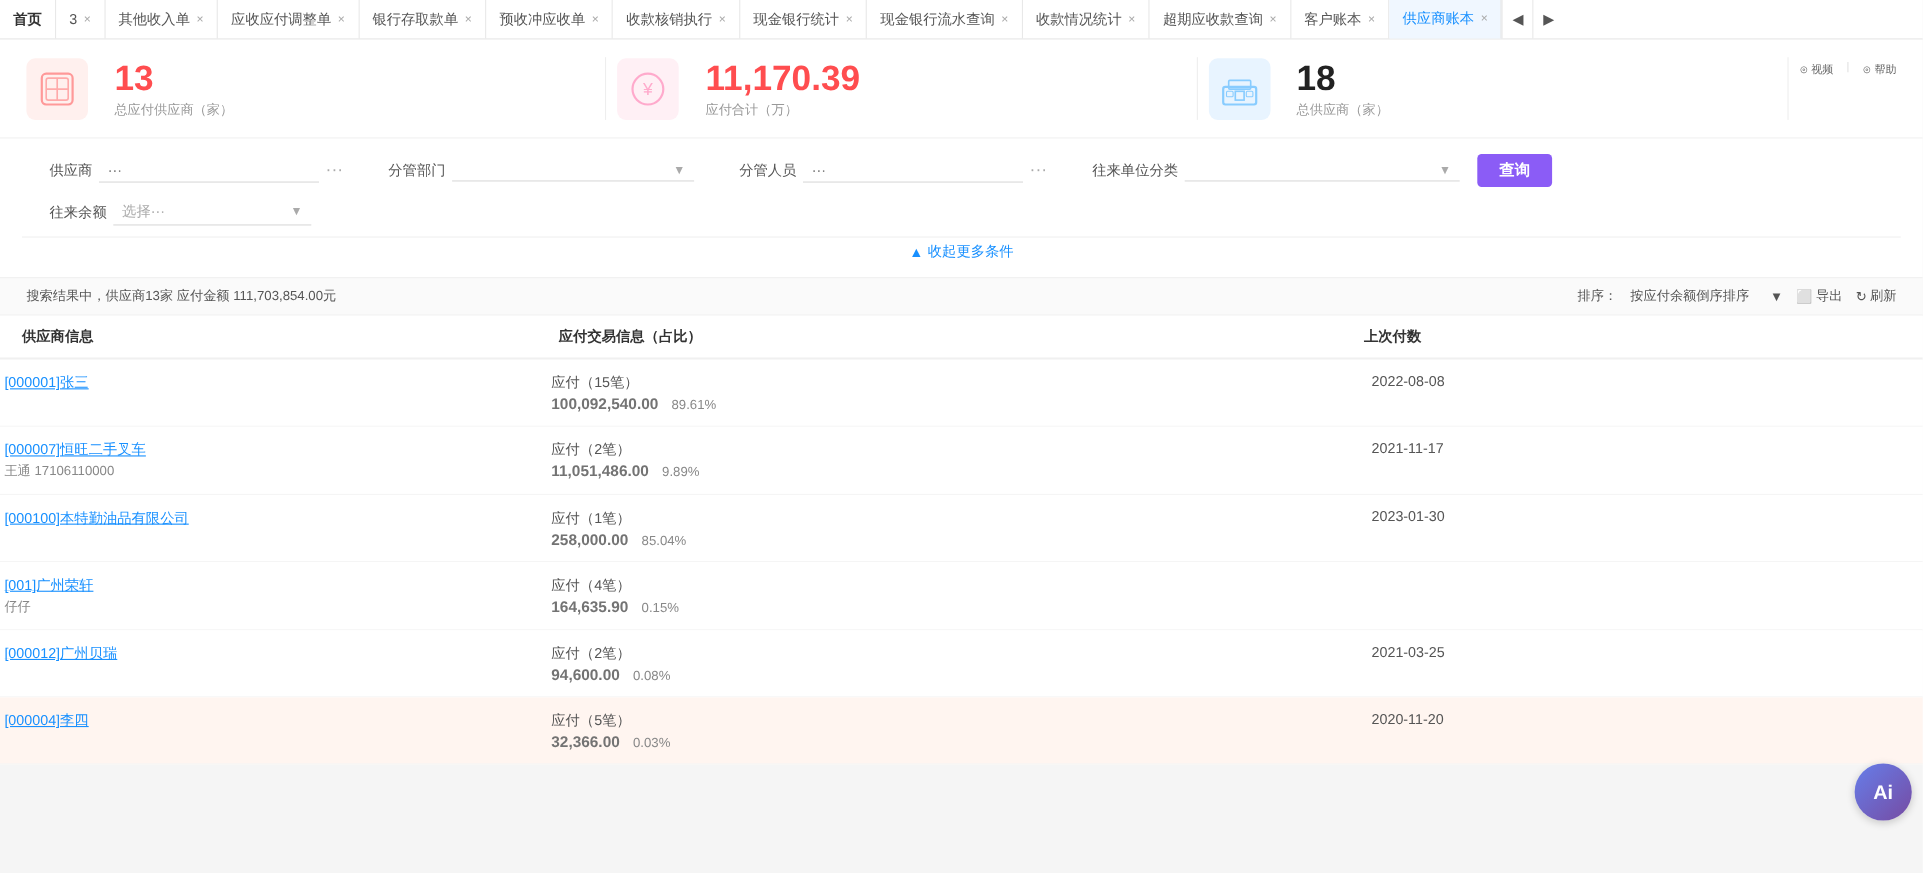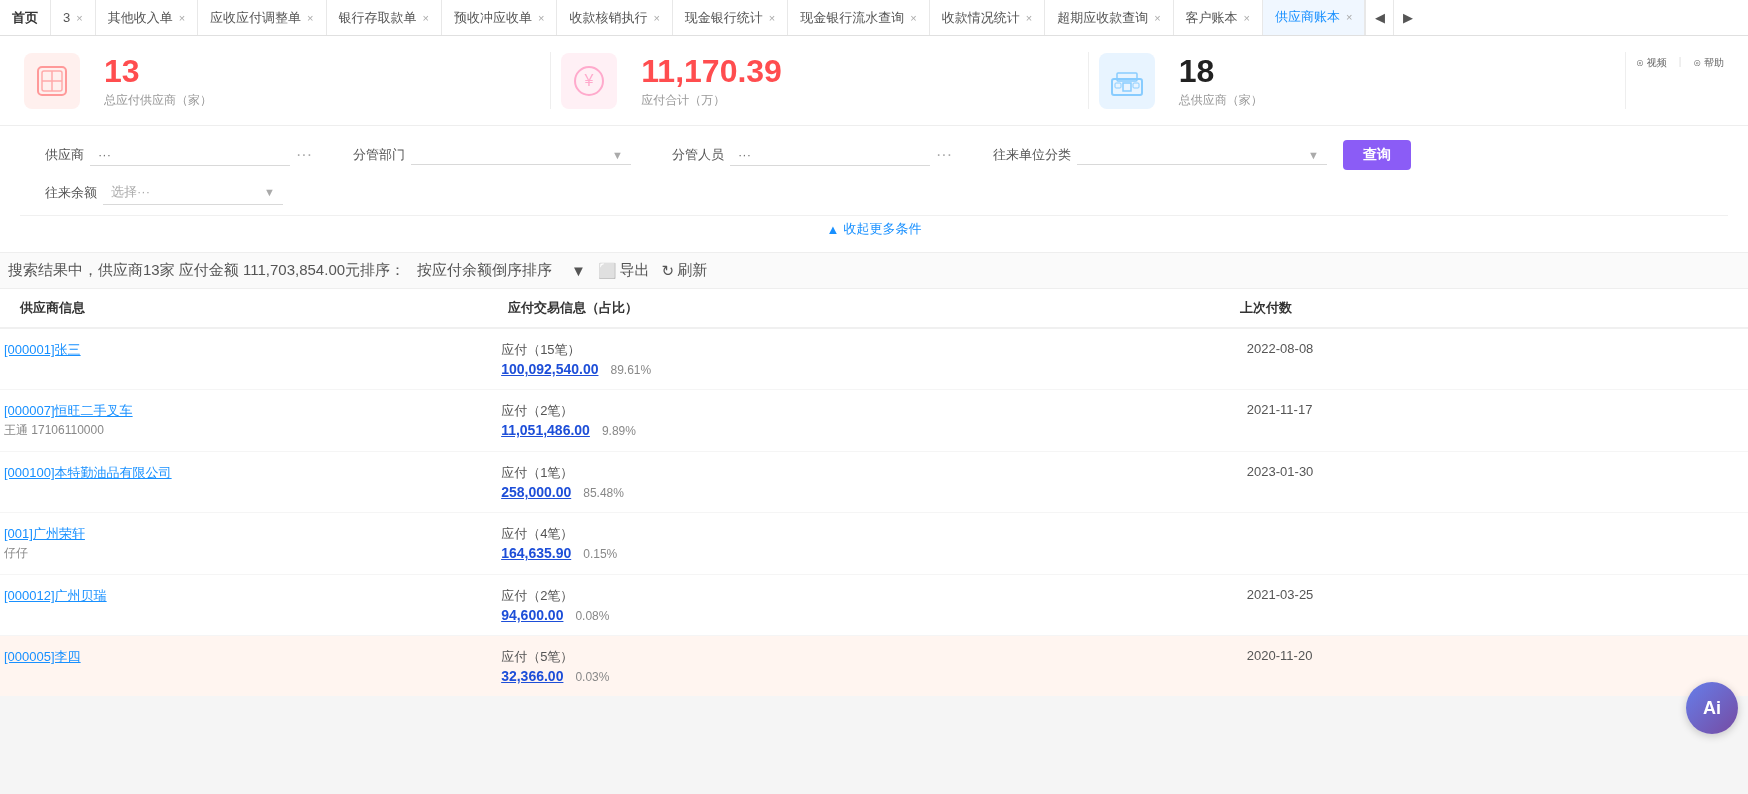--- a/index.html
+++ b/index.html
@@ -73,22 +73,22 @@
       flex-shrink: 0;
     }
     .collapse-btn {
       display: flex; align-items: center; gap: 4px; color: #1890ff; cursor: pointer;
       font-size: 13px; padding: 4px 12px; border-top: 1px solid #f0f0f0; justify-content: center;
       margin-top: 4px;
     }
 
     
     .result-bar {
-      display: flex; align-items: center; justify-content: flex-start;
-      padding: 8px 8px; background: #fafafa; border-bottom: 1px solid #eee; font-size: 15px;
+      display: flex; align-items: center; justify-content: space-between;
+      padding: 8px 24px; background: #fafafa; border-bottom: 1px solid #eee; font-size: 12px;
     }
     .result-info { color: #555; }
     .result-actions { display: flex; align-items: center; gap: 12px; color: #555; }
     .sort-link { color: #555; cursor: pointer; display: flex; align-items: center; gap: 19px; }
     .action-btn { display: flex; align-items: center; gap: 3px; cursor: pointer; color: #555; }
 
     
     .data-table { background: #fff; width: 100%; }
     .table-header {
       display: grid; grid-template-columns: 2fr 3fr 2fr;
@@ -97,31 +97,31 @@
     }
     .table-row {
       display: grid; grid-template-columns: 2fr 3fr 2fr;
       padding: 12px 4px; border-bottom: 1px solid #f5f5f5;
       background: #fff; align-items: start;
     }
     .table-row.highlighted { background: #fff5f0; }
     .supplier-link { color: #1890ff; text-decoration: underline; cursor: pointer; font-size: 13px; }
     .supplier-sub { color: #888; font-size: 12px; margin-top: 2px; }
     .tx-label { color: #555; font-size: 13px; margin-bottom: 2px; }
-    .tx-amount { color: #1d4ed8; font-size: 14px; font-weight: bold; text-decoration: underline; }
+    .tx-amount { color: #737373; font-size: 14px; font-weight: bold; }
     .tx-pct { color: #888; font-size: 12px; margin-left: 12px; }
     .tx-row { display: flex; align-items: baseline; gap: 0; }
     .last-pay { color: #555; font-size: 13px; }
 
     
     ::-webkit-scrollbar { width: 6px; height: 6px; }
     ::-webkit-scrollbar-thumb { background: #ccc; border-radius: 3px; }
 
     .ai-bubble {
-      position: fixed; right: 10px; bottom: 60px;
+      position: fixed; right: 10px; bottom: 48px;
       width: 52px; height: 52px; background: linear-gradient(135deg, #667eea, #764ba2);
       border-radius: 50%; display: flex; align-items: center; justify-content: center;
       color: #fff; font-size: 18px; font-weight: bold; cursor: pointer; box-shadow: 0 2px 8px rgba(0,0,0,0.2);
     }
   </style>
 </head>
 <body>
 
 <div class="top-nav">
   <div class="nav-tab">
@@ -335,21 +335,21 @@
   </div>
       <div class="table-row">
     <div>
       <div class="supplier-link">[000100]本特勤油品有限公司</div>
 
     </div>
     <div>
       <div class="tx-label">应付（1笔）</div>
       <div class="tx-row">
         <span class="tx-amount">258,000.00</span>
-        <span class="tx-pct">85.48%</span>
+        <span class="tx-pct">85.04%</span>
       </div>
     </div>
     <div>
       <span class="last-pay">2023-01-30</span>
     </div>
   </div>
       <div class="table-row">
     <div>
       <div class="supplier-link">[001]广州荣轩</div>
       <div class="supplier-sub">仔仔</div>
@@ -376,21 +376,21 @@
         <span class="tx-amount">94,600.00</span>
         <span class="tx-pct">0.08%</span>
       </div>
     </div>
     <div>
       <span class="last-pay">2021-03-25</span>
     </div>
   </div>
       <div class="table-row highlighted">
     <div>
-      <div class="supplier-link">[000005]李四</div>
+      <div class="supplier-link">[000004]李四</div>
 
     </div>
     <div>
       <div class="tx-label">应付（5笔）</div>
       <div class="tx-row">
         <span class="tx-amount">32,366.00</span>
         <span class="tx-pct">0.03%</span>
       </div>
     </div>
     <div>

